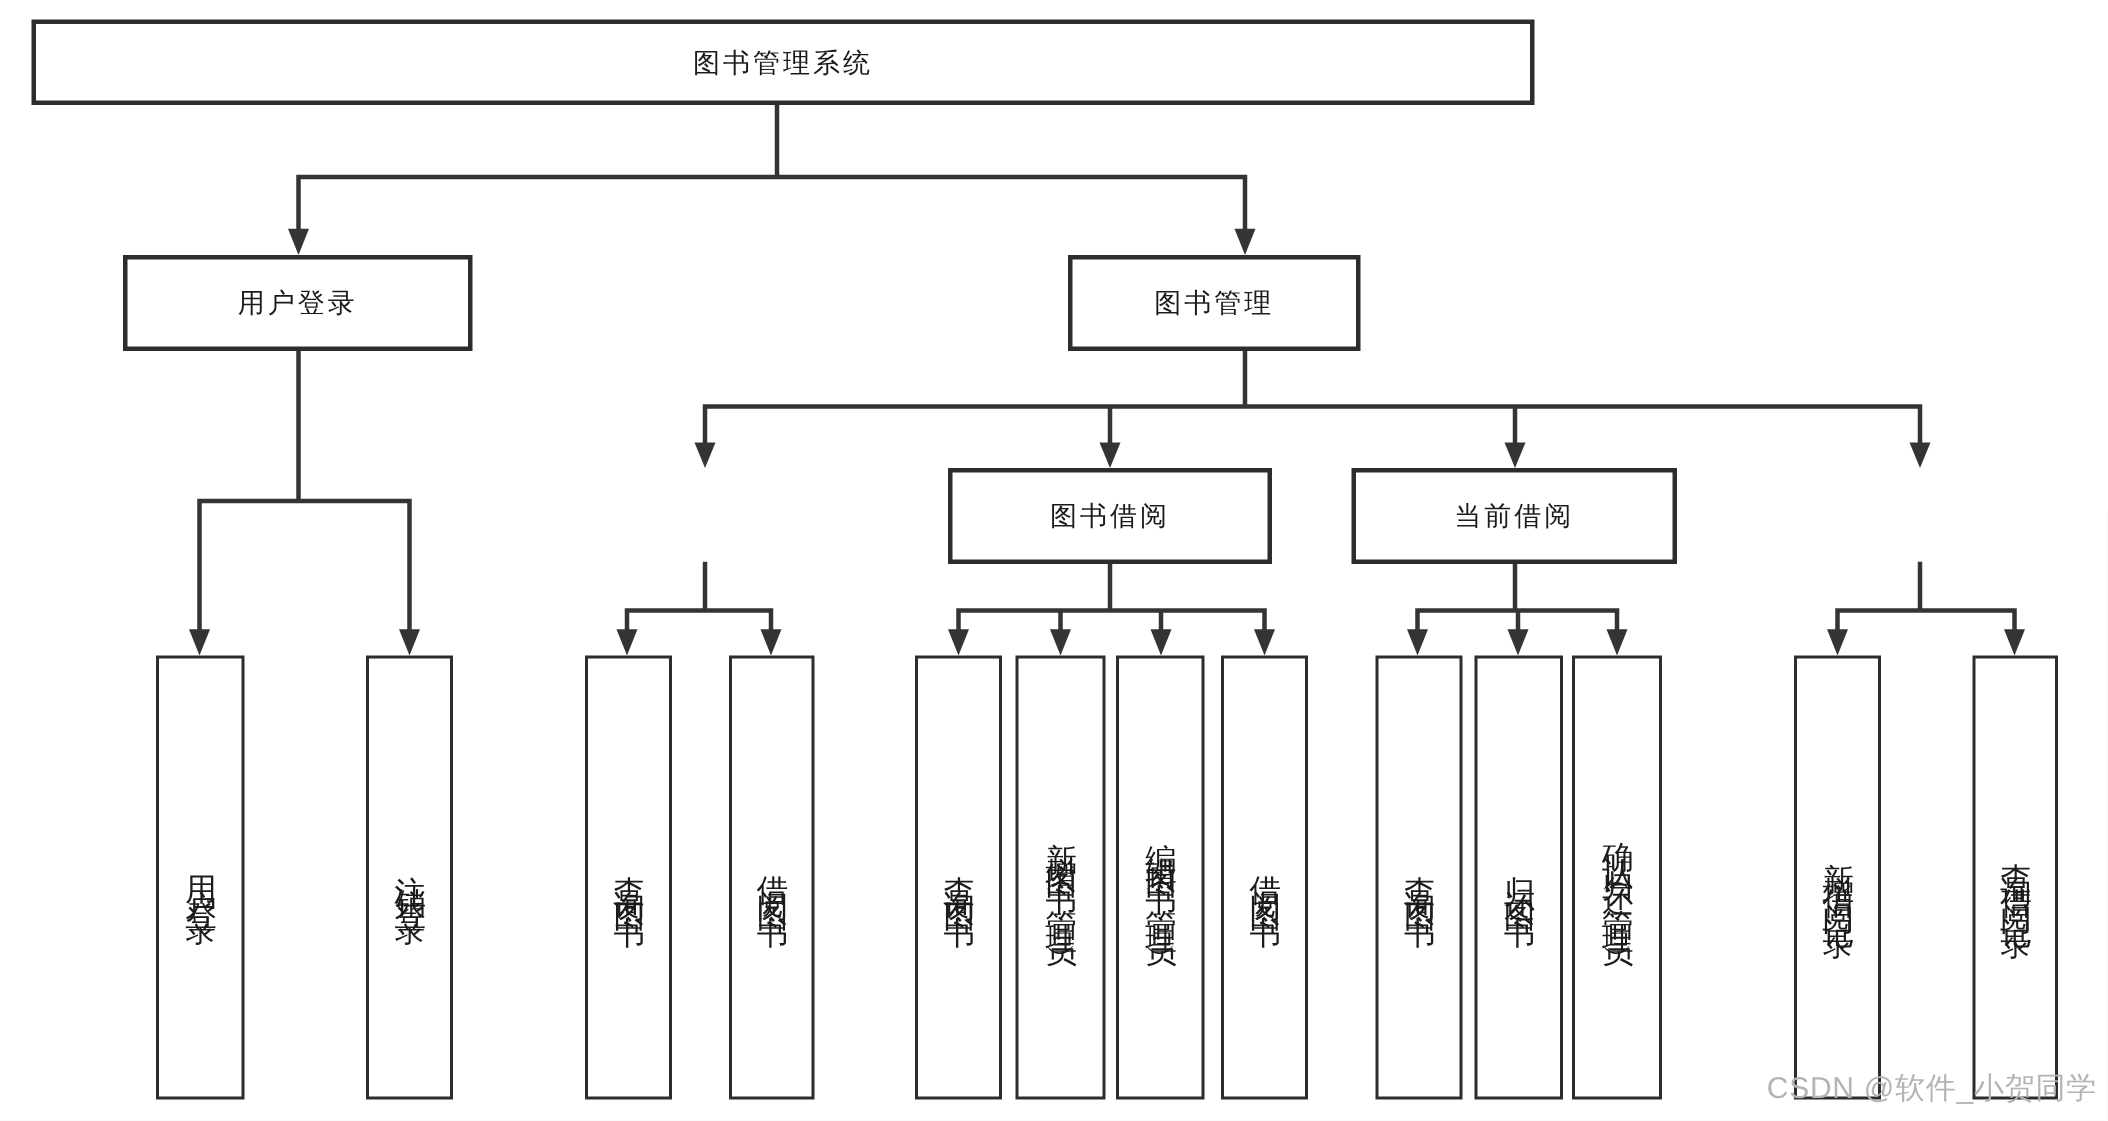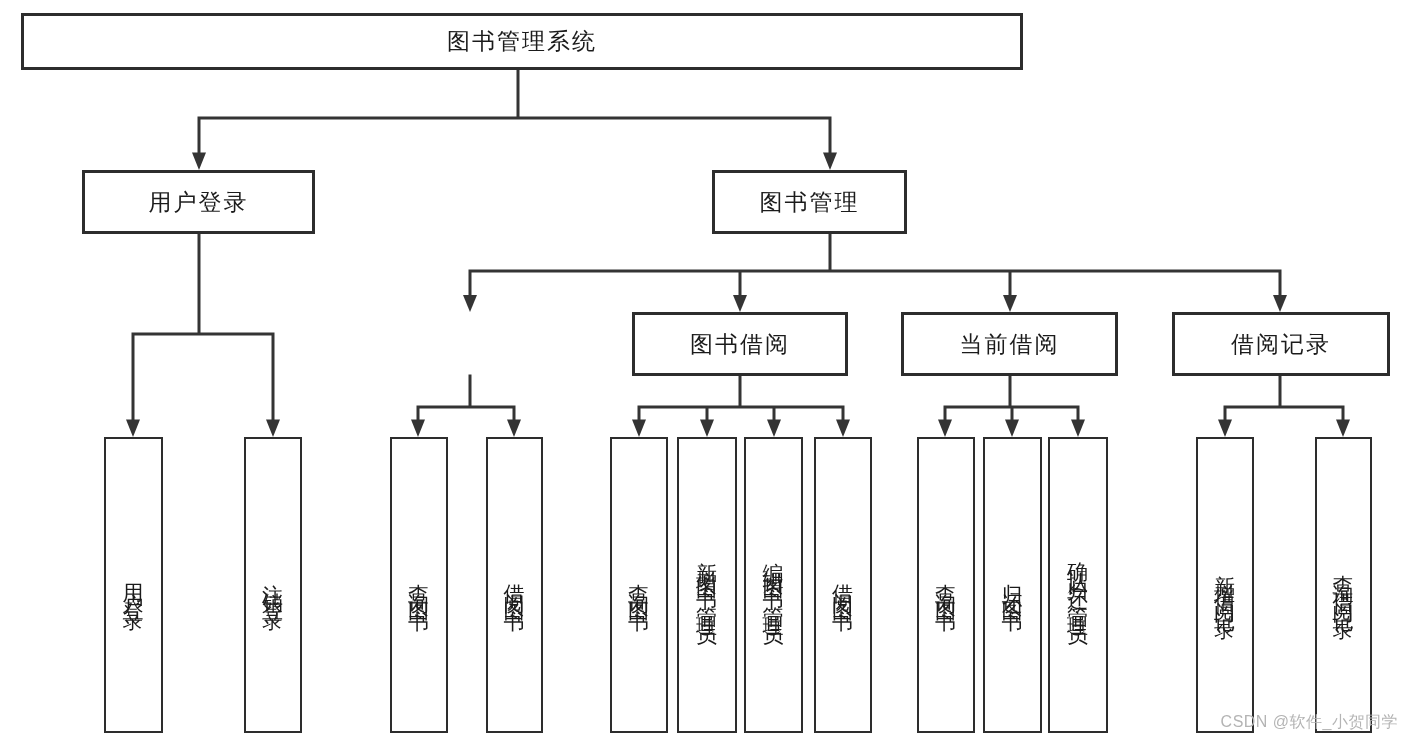--- a/index.html
+++ b/index.html
@@ -40,39 +40,39 @@
   .box {
     position: absolute;
     box-sizing: border-box;
     border: 3px solid var(--box-border);
     background: var(--background);
     display: flex;
     align-items: center;
     justify-content: center;
   }
   .box .lbl {
-    font-size: 23px;
+    font-size: 18px;
     letter-spacing: 2px;
     color: var(--text);
     white-space: nowrap;
   }
   .leaf { border-width: 2.5px; }
   .leaf .lbl {
     writing-mode: vertical-rl;
     text-orientation: mixed;
     font-size: 21px;
     letter-spacing: 9px;
     line-height: 1;
     white-space: normal;
   }
   .watermark {
     position: absolute;
     top: 712px;
     right: 7px;
-    font-size: 16px;
+    font-size: 20px;
     letter-spacing: 0.5px;
     color: var(--watermark);
     z-index: 5;
     pointer-events: none;
   }
 </style>
 </head>
 <body>
 
 <div class="canvas">
@@ -130,23 +130,20 @@
   <div class="box" style="left:712px; top:170px; width:195px; height:64px">
     <span class="lbl">图书管理</span>
   </div>
 
   <div class="box" style="left:632px; top:312px; width:216px; height:64px">
     <span class="lbl">图书借阅</span>
   </div>
   <div class="box" style="left:901px; top:312px; width:217px; height:64px">
     <span class="lbl">当前借阅</span>
   </div>
-  <div class="box" style="left:1172px; top:312px; width:218px; height:64px">
-    <span class="lbl">借阅记录</span>
-  </div>
 
   <div class="box leaf" style="left:104px; top:437px; width:59px; height:296px">
     <span class="lbl">用户登录</span>
   </div>
   <div class="box leaf" style="left:244px; top:437px; width:58px; height:296px">
     <span class="lbl">注销登录</span>
   </div>
 
   <div class="box leaf" style="left:390px; top:437px; width:58px; height:296px">
     <span class="lbl">查询图书</span>

